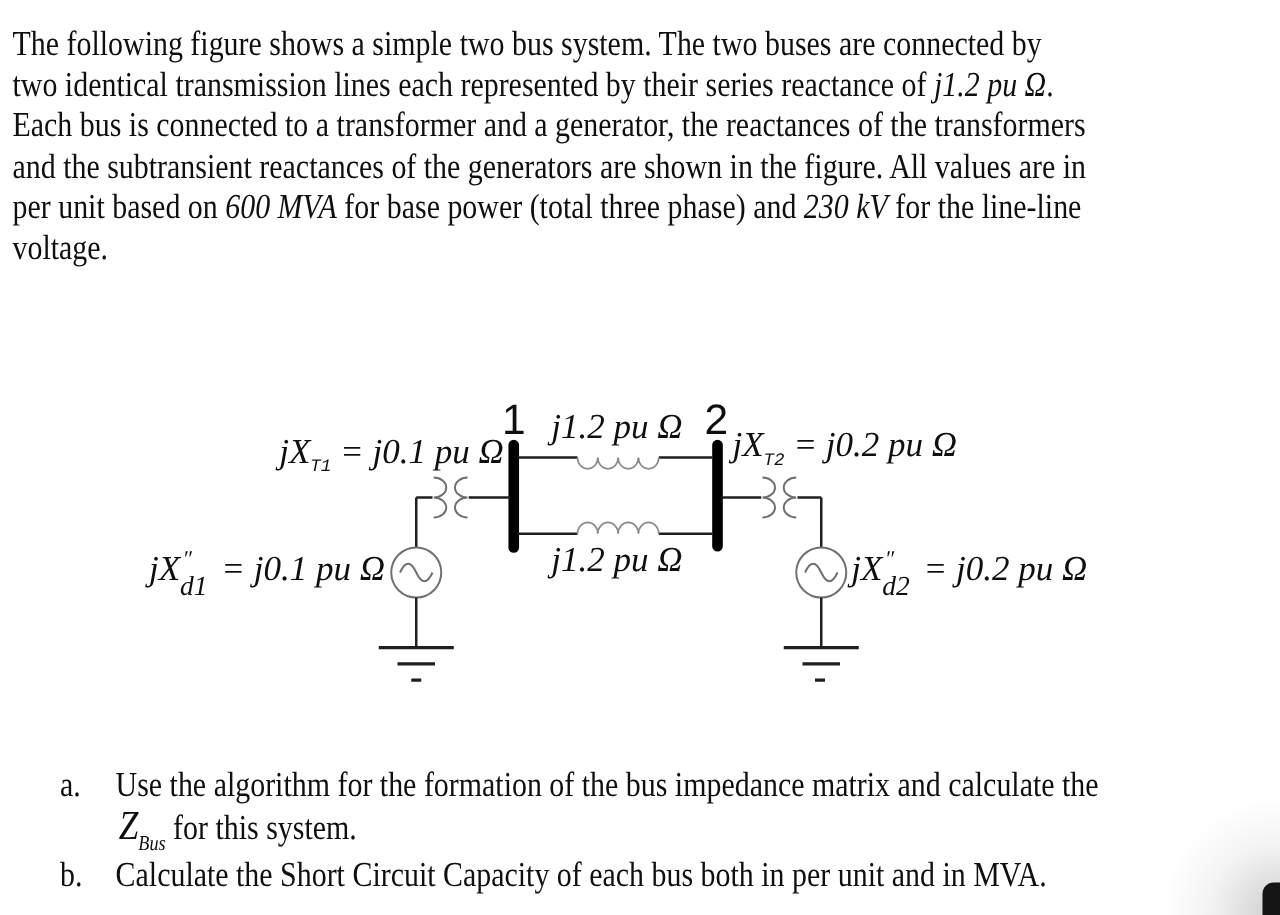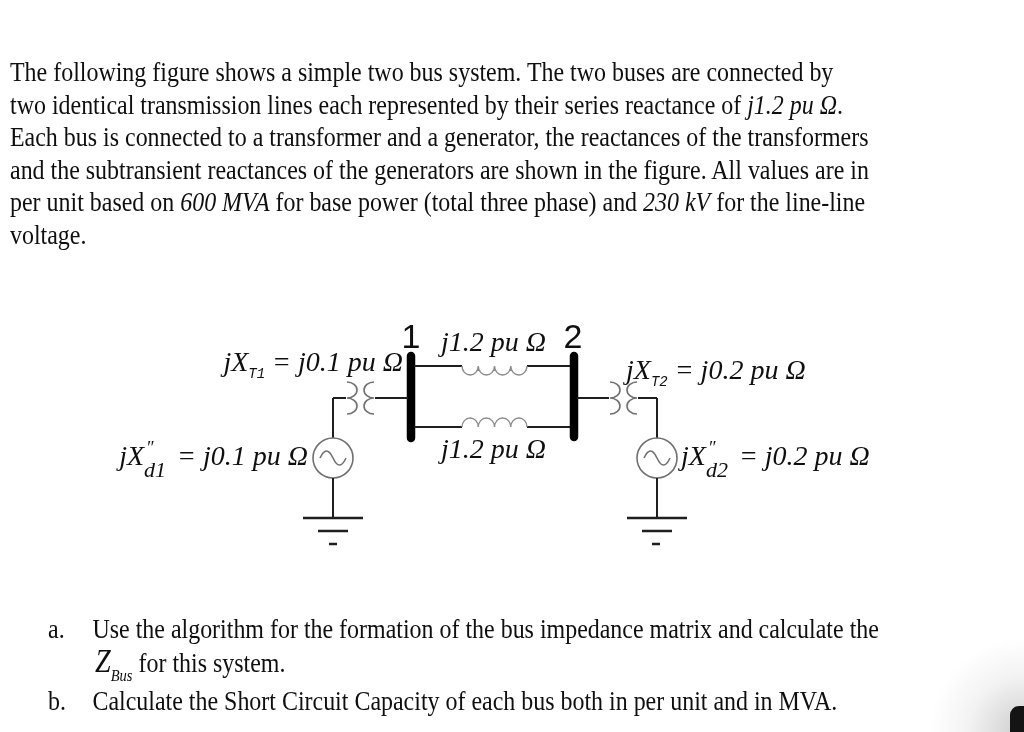--- a/index.html
+++ b/index.html
@@ -2,21 +2,21 @@
 <html style="--background: #ffffff; --text: #0f0f0f; --wire: #1f1f1f; --bus: #000000; --coil: #8c8c8c; --thin: #707070;"><head>
 <meta charset="utf-8">
 <style>
   html,body{margin:0;padding:0;}
   body{
     width:1024px;height:732px;position:relative;overflow:hidden;
     background:var(--background,#fff);color:var(--text,#111);
     font-family:"Liberation Serif",serif;
   }
   
-  .intro{position:absolute;left:10px;top:20px;margin-top:36px;}
+  .intro{position:absolute;left:10px;top:20px;}
   .tl{white-space:nowrap;font-size:28px;line-height:32.5px;
       transform:scaleX(0.855);transform-origin:0 50%;}
   .it{font-style:italic;}
   
   .item-line{position:absolute;white-space:nowrap;font-size:28px;line-height:28px;
       transform:scaleX(0.855);transform-origin:0 50%;}
   .item-label{display:inline-block;width:52px;}
   .bigZ{font-size:33px;font-style:italic;}
   .zsub{font-size:17px;font-style:italic;vertical-align:-9px;}
   
@@ -103,21 +103,21 @@
   </svg>
 
   <div class="busnum" style="left:396px;top:319px;">1</div>
   <div class="busnum" style="left:558px;top:319px;">2</div>
 
   <div class="mlabel" style="left:441px;top:328px;">j1.2 pu Ω</div>
   <div class="mlabel" style="left:441px;top:435px;">j1.2 pu Ω</div>
 
   <div class="mlabel" style="right:621px;top:348px;"><span>jX</span><span class="msub">T1</span><span> = j0.1 pu Ω</span></div>
 
-  <div class="mlabel" style="left:586px;top:356px;margin-left:40px;"><span>jX</span><span class="msub">T2</span><span> = j0.2 pu Ω</span></div>
+  <div class="mlabel" style="left:586px;top:343px;"><span>jX</span><span class="msub">T2</span><span> = j0.2 pu Ω</span></div>
 
   <div class="mlabel" style="right:716px;top:442px;"><span>jX</span><span class="stk"><span class="pr">″</span><span class="sb">d1</span></span><span> = j0.1 pu Ω</span></div>
 
   <div class="mlabel" style="left:681px;top:442px;"><span>jX</span><span class="stk"><span class="pr">″</span><span class="sb">d2</span></span><span> = j0.2 pu Ω</span></div>
 
   <div class="item-line" style="left:48px;top:615px;"><span class="item-label">a.</span><span>Use the algorithm for the formation of the bus impedance matrix and calculate the</span></div>
 
   <div class="item-line" style="left:95px;top:647px;"><span class="bigZ">Z</span><span class="zsub">Bus</span><span> for this system.</span></div>
 
   <div class="item-line" style="left:48px;top:687px;"><span class="item-label">b.</span><span>Calculate the Short Circuit Capacity of each bus both in per unit and in MVA.</span></div>

